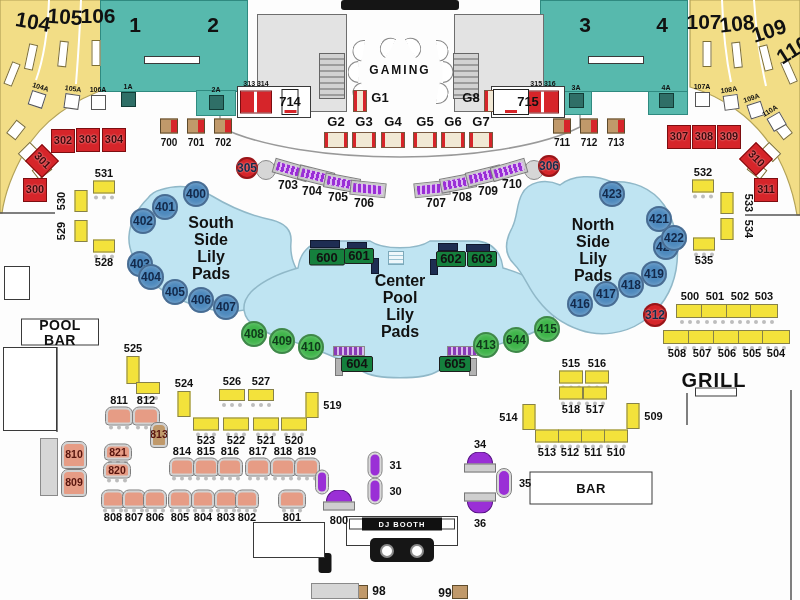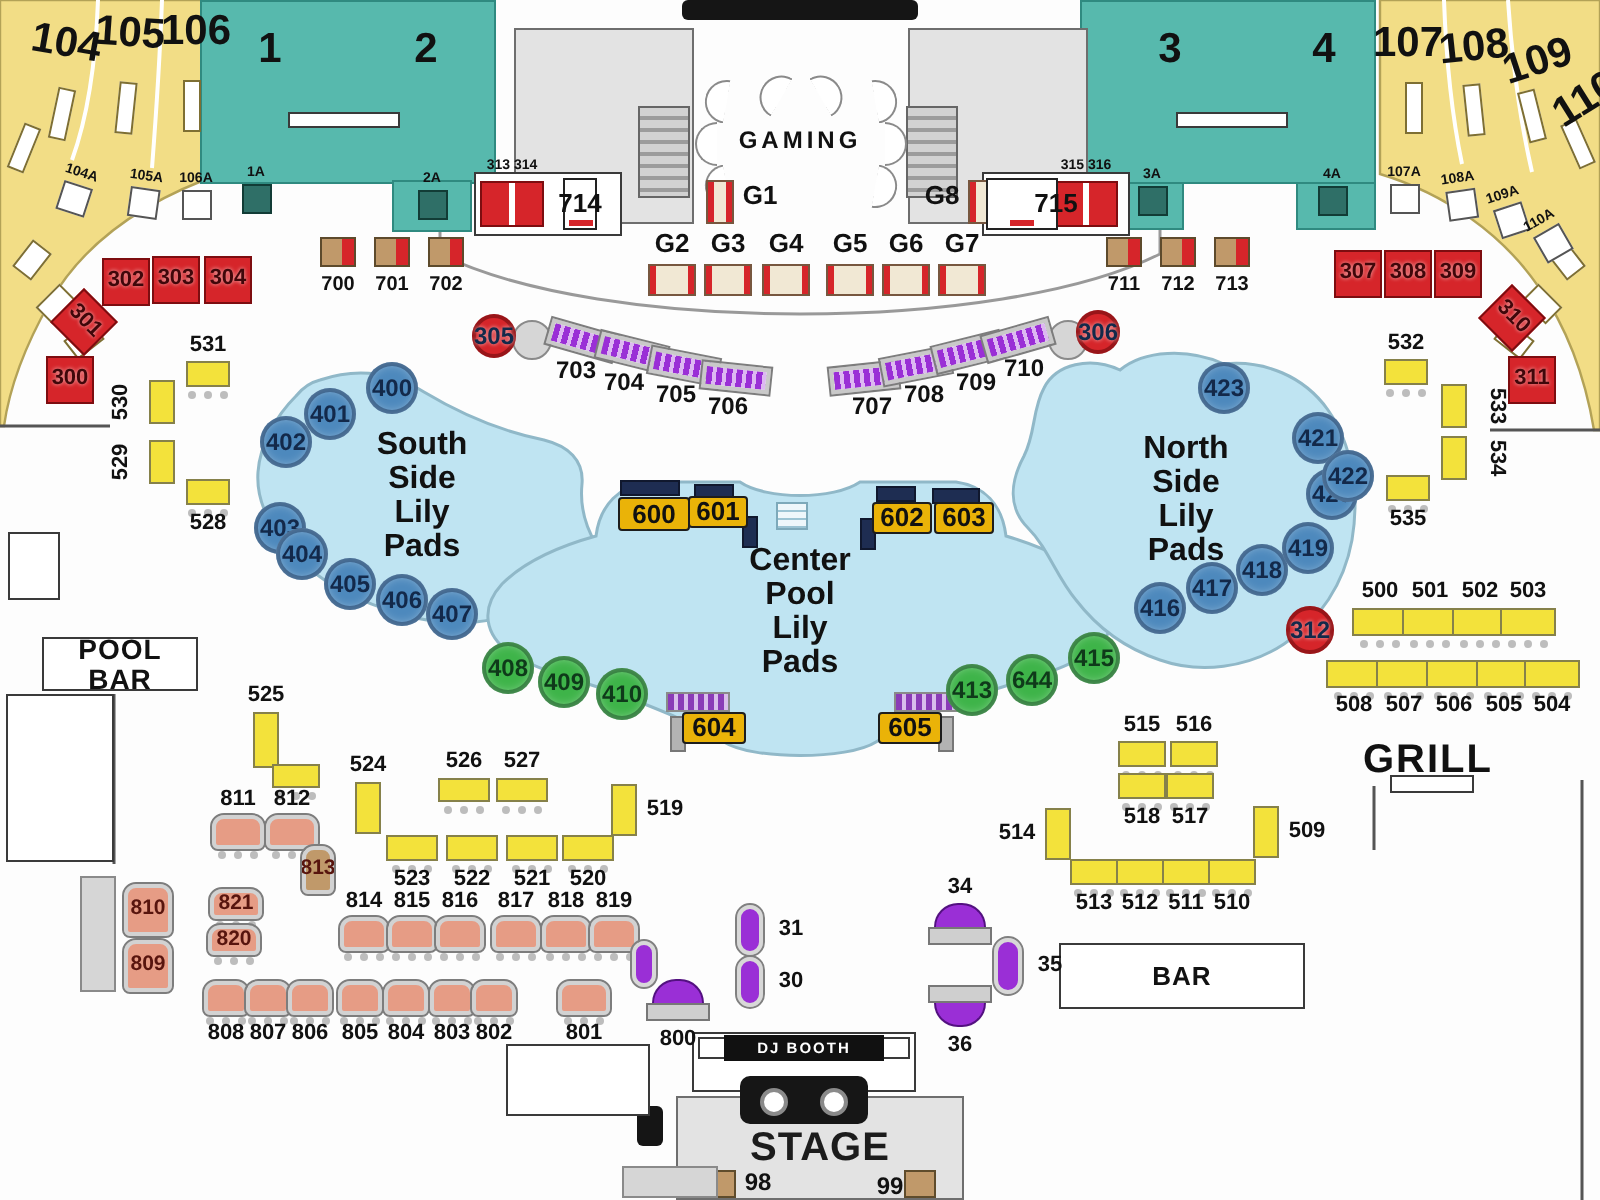--- a/index.html
+++ b/index.html
@@ -32,21 +32,21 @@
   .booth{background:#fff;border:1.5px solid #222;}
   .booth .inlbl{font-size:13px;}
   .booth::after{content:"";position:absolute;bottom:1px;left:50%;transform:translateX(-50%);width:12px;height:3px;background:var(--red);}
   .cabana{background:var(--tan);border:1px solid #5d4a2c;box-shadow:inset -6px 0 0 var(--red);}
   .pad{border-radius:50%;}
   .c-blue{background:var(--blue);box-shadow:inset 0 0 0 2px rgba(18,42,77,.45),inset 0 0 6px rgba(255,255,255,.55);}
   .c-green{background:var(--green);box-shadow:inset 0 0 0 2px rgba(12,60,24,.45),inset 0 0 6px rgba(255,255,255,.55);}
   .pad.c-red{background:var(--red);box-shadow:inset 0 0 0 2px rgba(90,5,8,.5);}
   .pad .inlbl{font-size:12px;color:#13294a;}
   .pad.c-green .inlbl{color:#0f3a1a;}
-  .daybed{background:#eab308;border:1.5px solid #1d1d1d;border-radius:2px;}
+  .daybed{background:#15803d;border:1.5px solid #1d1d1d;border-radius:2px;}
   .daybed .inlbl{font-size:13px;}
   .navy{background:var(--navy);border:1px solid #10182e;}
   .navy.c-stripes{background:repeating-linear-gradient(90deg,#8a3bb7 0 3px,#d9bcec 3px 5px);border:1px solid #8a8a8a;}
   .navy.c-gray{background:#b3b3b3;border:1px solid #777;}
   .pdaybed{background:repeating-linear-gradient(90deg,var(--purple) 0 3px,#ddb8f2 3px 5px);border:2px solid #c9c9c9;outline:1px solid #7d7d7d;}
   .pcouch{background:var(--purple);border:2px solid #d8d8d8;outline:1px solid #808080;border-radius:7px;}
   .phalf{flex-direction:column;background:none;}
   .phalf .dome{width:24px;height:12px;background:var(--purple);border:1px solid #531180;border-bottom:none;border-radius:12px 12px 0 0;}
   .phalf .base{width:30px;height:7px;background:#cfcfcf;border:1px solid #777;margin-top:-1px;}
   .phalf.c-down{transform:translate(-50%,-50%) scaleY(-1)!important;}
@@ -99,23 +99,20 @@
     <div class="it outline c-black hz" data-name="marquee" style="left: 400px; top: 5px; width: 118px; height: 10px; transform: translate(-50%, -50%);"></div>
     <div class="it outline c-white hz" data-name="shelf-714" style="left: 274px; top: 102px; width: 74px; height: 32px; transform: translate(-50%, -50%);"></div>
     <div class="it outline c-white hz" data-name="shelf-715" style="left: 528px; top: 102px; width: 74px; height: 32px; transform: translate(-50%, -50%);"></div>
     <div class="it outline c-white" data-name="structure-left" style="left: 30px; top: 389px; width: 54px; height: 84px; transform: translate(-50%, -50%);"></div>
     <div class="it outline c-white" data-name="structure-left-small" style="left: 17px; top: 283px; width: 26px; height: 34px; transform: translate(-50%, -50%);"></div>
     <div class="it outline c-grayl" data-name="shelving-left" style="left: 49px; top: 467px; width: 18px; height: 58px; transform: translate(-50%, -50%);"></div>
     <div class="it outline c-white hz" data-name="grill-counter" style="left: 716px; top: 392px; width: 42px; height: 9px; transform: translate(-50%, -50%);"></div>
     <div class="it outline c-white hz" data-name="dj-booth-structure" style="left: 402px; top: 531px; width: 112px; height: 30px; transform: translate(-50%, -50%);"></div>
     <div class="it outline c-white hz" data-name="dj-speaker-left" style="left: 356px; top: 524px; width: 14px; height: 11px; transform: translate(-50%, -50%);"></div>
     <div class="it outline c-white hz" data-name="dj-speaker-right" style="left: 448px; top: 524px; width: 14px; height: 11px; transform: translate(-50%, -50%);"></div>
-    <div class="it outline c-gray hz" data-name="stage" style="left: 410px; top: 574px; width: 144px; height: 52px; transform: translate(-50%, -50%);">
-      <span class="inlbl" data-name="stage-label" style="font-size: 20px;">STAGE</span>
-    </div>
     <div class="it outline c-tanfill hz" data-name="stage-speaker-left" style="left: 360px; top: 592px; width: 16px; height: 14px; transform: translate(-50%, -50%);"></div>
     <div class="it outline c-tanfill hz" data-name="stage-speaker-right" style="left: 460px; top: 592px; width: 16px; height: 14px; transform: translate(-50%, -50%);"></div>
     <div class="it outline c-black" data-name="stage-side-box" style="left: 325px; top: 563px; width: 13px; height: 20px; transform: translate(-50%, -50%);"></div>
     <div class="it outline c-grayl hz" data-name="stage-side-shelf" style="left: 335px; top: 591px; width: 48px; height: 16px; transform: translate(-50%, -50%);"></div>
     <div class="it outline c-white hz" data-name="walkway-structure" style="left: 289px; top: 540px; width: 72px; height: 36px; transform: translate(-50%, -50%);"></div>
     <div class="it outline c-white hz" data-name="pool-bar" style="left: 60px; top: 332px; width: 78px; height: 27px; transform: translate(-50%, -50%);">
       <span class="inlbl" data-name="pool-bar-label" style="font-size: 14px;">POOL BAR</span>
     </div>
     <div class="it outline c-white hz" data-name="bar" style="left: 591px; top: 488px; width: 123px; height: 33px; transform: translate(-50%, -50%);">
       <span class="inlbl" data-name="bar-label" style="font-size: 13px;">BAR</span>

